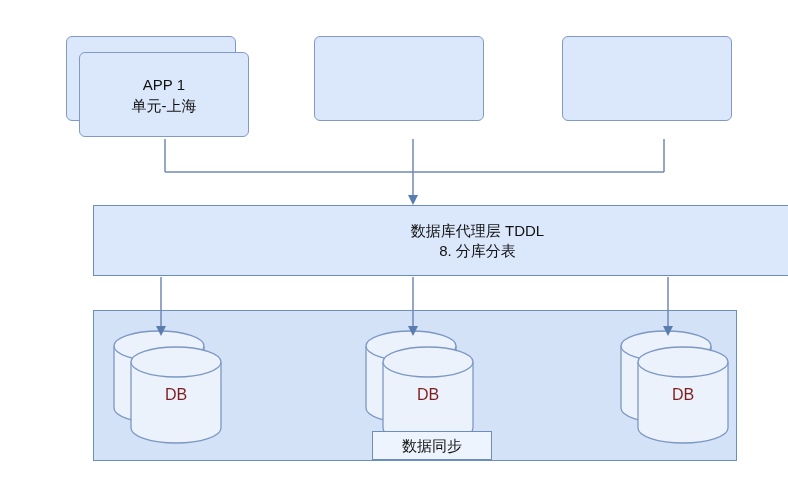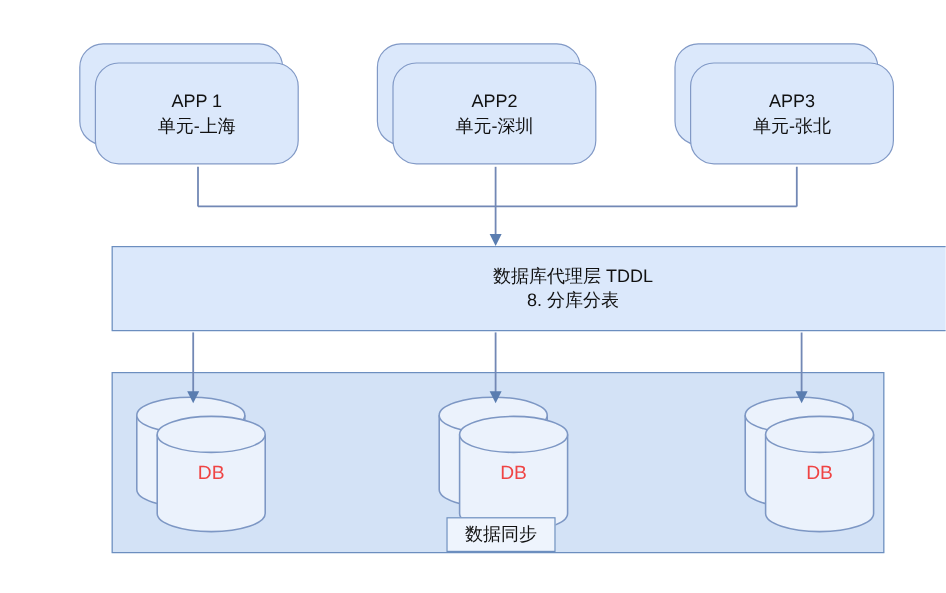--- a/index.html
+++ b/index.html
@@ -5,21 +5,21 @@
   html,body{margin:0;padding:0;background:#ffffff;}
   body{
     width:788px;height:494px;position:relative;overflow:hidden;
     font-family:"Liberation Sans","DejaVu Sans",sans-serif;
     color:#1f1f1f;
   }
   .canvas{position:absolute;inset:0;}
   
   .app-stack{position:absolute;width:185px;height:103px;}
   .app-box{
-    position:absolute;width:170px;height:85px;border-radius:20px;
+    position:absolute;width:170px;height:85px;border-radius:6px;
     background:#dbe8fb;border:1.5px solid #8199c6;box-sizing:border-box;
   }
   .app-box.back{left:0;top:0;}
   .app-box.front{
     left:13px;top:16px;display:flex;flex-direction:column;
     align-items:center;justify-content:center;gap:2px;
   }
   .app-title,.app-subtitle{
     font-size:15px;line-height:19px;text-align:center;color:#111;
   }
@@ -33,60 +33,52 @@
   
   .db-container{
     position:absolute;left:93px;top:310px;width:644px;height:151px;
     background:#d3e2f6;border:1.5px solid #6c8ebf;box-sizing:border-box;
   }
   
   .db-stack{position:absolute;width:120px;height:115px;}
   .db-stack svg{position:absolute;left:0;top:0;}
   .db-label{
     position:absolute;left:40px;top:54px;width:60px;height:22px;
-    text-align:center;font-size:16px;line-height:22px;color:#ef4444;
+    text-align:center;font-size:16px;line-height:22px;color:#7f1d1d;
   }
   .db-stack-1{left:106px;top:330px;}
   .db-stack-2{left:358px;top:330px;}
   .db-stack-3{left:613px;top:330px;}
   
   .sync-label{
-    position:absolute;left:372px;top:431px;width:91px;height:29px;
+    position:absolute;left:372px;top:431px;width:120px;height:29px;
     background:#eef4fd;border:1px solid #6c8ebf;box-sizing:border-box;
     text-align:center;font-size:15px;line-height:27px;color:#111;
   }
   .connectors{position:absolute;left:0;top:0;pointer-events:none;}
 </style>
 </head>
 <body>
 
 <div class="canvas">
 
   <div class="app-stack" style="left:66px;top:36px;">
     <div class="app-box back"></div>
     <div class="app-box front">
       <div class="app-title">APP 1</div>
       <div class="app-subtitle">单元-上海</div>
     </div>
   </div>
 
   <div class="app-stack" style="left:314px;top:36px;">
     <div class="app-box back"></div>
-    <div class="app-box front">
-      <div class="app-title">APP2</div>
-      <div class="app-subtitle">单元-深圳</div>
-    </div>
   </div>
 
   <div class="app-stack" style="left:562px;top:36px;">
     <div class="app-box back"></div>
-    <div class="app-box front">
-      <div class="app-title">APP3</div>
-      <div class="app-subtitle">单元-张北</div>
-    </div>
   </div>
 
   <div class="proxy-box">
     <div class="proxy-line">数据库代理层 TDDL</div>
     <div class="proxy-line">8. 分库分表</div>
   </div>
 
   <div class="db-container"></div>
 
   <div class="db-stack db-stack-1">

